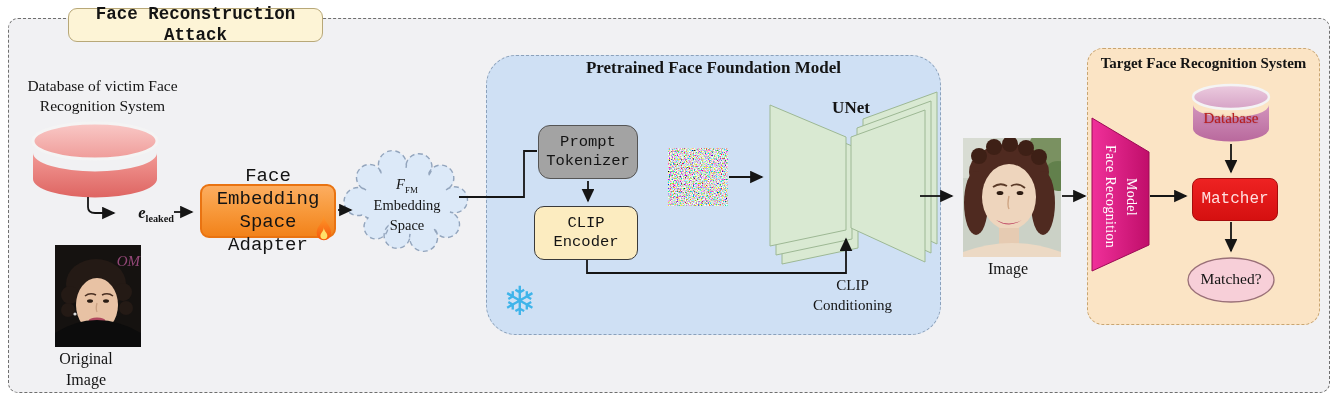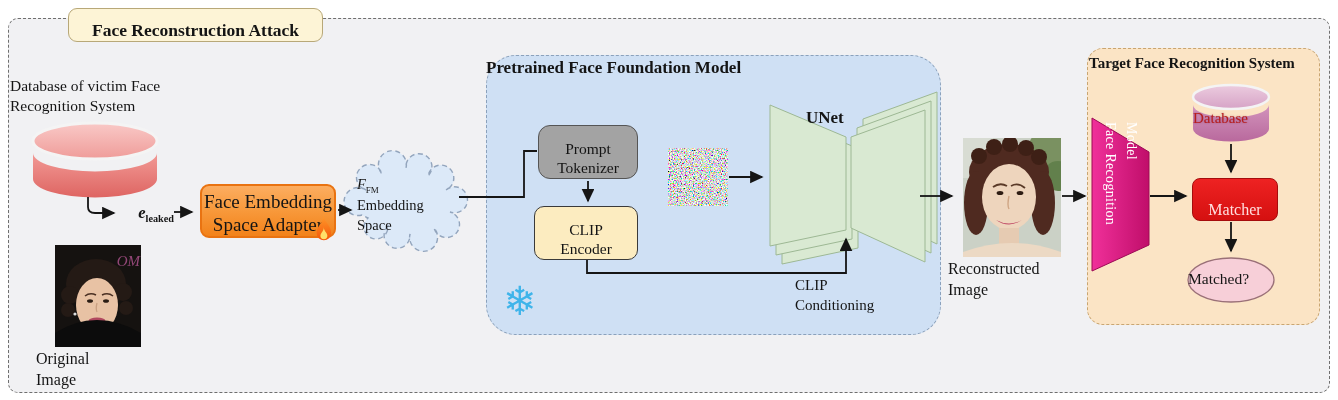--- a/index.html
+++ b/index.html
@@ -1,35 +1,35 @@
 <!DOCTYPE html>
 <html><head>
 <meta charset="utf-8">
 <style>
   html,body{margin:0;padding:0;background:#fff;}
   #stage{position:relative;width:1338px;height:400px;font-family:"Liberation Serif",serif;color:#141414;overflow:hidden;}
   .panel{position:absolute;box-sizing:border-box;}
   #outerPanel{left:8px;top:18px;width:1322px;height:375px;background:#f1f1f3;border:1.6px dashed #6f6f6f;border-radius:10px;z-index:0;}
   #bluePanel{left:486px;top:55px;width:455px;height:280px;background:#cfe0f4;border:1.4px dashed #8ba1bb;border-radius:30px;z-index:1;}
   #targetPanel{left:1087px;top:48px;width:233px;height:277px;background:#fbe4c5;border:1.4px dashed #c9a571;border-radius:16px;z-index:1;}
-  .box{position:absolute;box-sizing:border-box;display:flex;flex-direction:column;align-items:center;justify-content:flex-end;line-height:1.22;z-index:2;text-align:center;}
+  .box{position:absolute;box-sizing:border-box;display:flex;flex-direction:column;align-items:center;justify-content:center;line-height:1.22;z-index:2;text-align:center;font-family:Liberation Mono, monospace;}
   #titleBox{left:68px;top:8px;width:255px;height:34px;background:#fdf4d6;border:1.3px solid #b8a878;border-radius:9px;font-weight:bold;font-size:17.5px;z-index:2;}
   #adapterBox{left:200px;top:184px;width:136px;height:54px;background:linear-gradient(180deg,#fcad60 0%,#f89b3e 45%,#f2821a 100%);border:2px solid #e97311;border-radius:9px;font-size:19px;}
   #ptBox{left:538px;top:125px;width:100px;height:54px;background:#a3a3a3;border:1.4px solid #555;border-radius:12px;font-size:15.5px;}
   #ceBox{left:534px;top:206px;width:104px;height:54px;background:#fcecc0;border:1.4px solid #3a3a3a;border-radius:10px;font-size:15.5px;}
   #matcherBox{left:1192px;top:178px;width:86px;height:43px;background:linear-gradient(180deg,#ee2222 0%,#d51010 100%);border:1.6px solid #a50c0c;border-radius:8px;color:#ffdede;font-size:16px;}
-  .lbl{position:absolute;line-height:1.3;z-index:4;}
+  .lbl{position:absolute;text-align:center;line-height:1.3;z-index:4;}
   .cap{font-size:16px;}
   .bold{font-weight:bold;}
   sub{font-size:0.62em;}
   #victimLbl{left:10px;top:76px;width:185px;font-size:15.5px;}
   #leakLbl{left:120px;top:202px;width:54px;font-size:16.5px;text-align:right;font-weight:bold;}
   #cloudLbl{left:357px;top:175px;width:100px;font-size:14.5px;line-height:1.35;}
   #fmTitle{left:486px;top:57px;width:455px;font-size:17px;}
-  #unetLbl{left:806px;top:97px;width:90px;font-size:17px;margin-top:10px;}
+  #unetLbl{left:806px;top:97px;width:90px;font-size:17px;}
   #condLbl{left:795px;top:276px;width:115px;font-size:15px;}
   #snow{left:503px;top:281px;font-size:40px;color:#3fb4ea;font-family:"DejaVu Sans","Liberation Sans",sans-serif;line-height:1;z-index:4;}
   #origCap{left:36px;top:349px;width:100px;}
   #reconCap{left:948px;top:259px;width:120px;}
   #targetTitle{left:1089px;top:54px;width:229px;font-size:15px;}
   #trapLbl{left:1100px;top:122px;width:44px;height:150px;writing-mode:vertical-lr;color:#fff;font-size:14px;letter-spacing:.3px;line-height:1.45;}
   #dbLbl{left:1193px;top:109px;width:76px;color:#b91c1c;font-size:15px;text-shadow:0 0 2px rgba(120,60,100,.6);}
   #matchedLbl{left:1188px;top:269px;width:86px;font-size:15.5px;}
   svg.layer{position:absolute;left:0;top:0;z-index:3;pointer-events:none;}
 </style>
@@ -225,21 +225,20 @@
   </div>
 
   <div id="snow" class="lbl">❄</div>
 
   <div id="origCap" class="lbl cap">
     <div>Original</div>
     <div>Image</div>
   </div>
 
   <div id="reconCap" class="lbl cap">
-    <div>Reconstructed</div>
     <div>Image</div>
   </div>
 
   <div id="targetTitle" class="lbl bold">Target Face Recognition System</div>
 
   <div id="trapLbl" class="lbl">
     <div>Face Recognition</div>
     <div>Model</div>
   </div>
 

